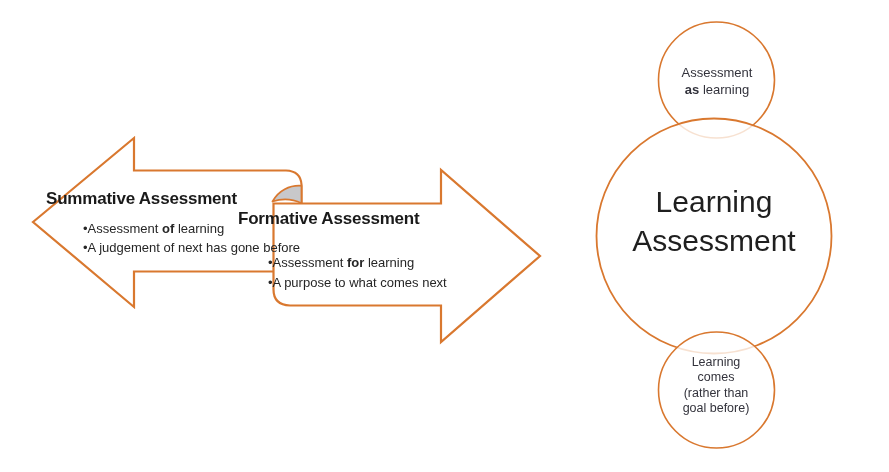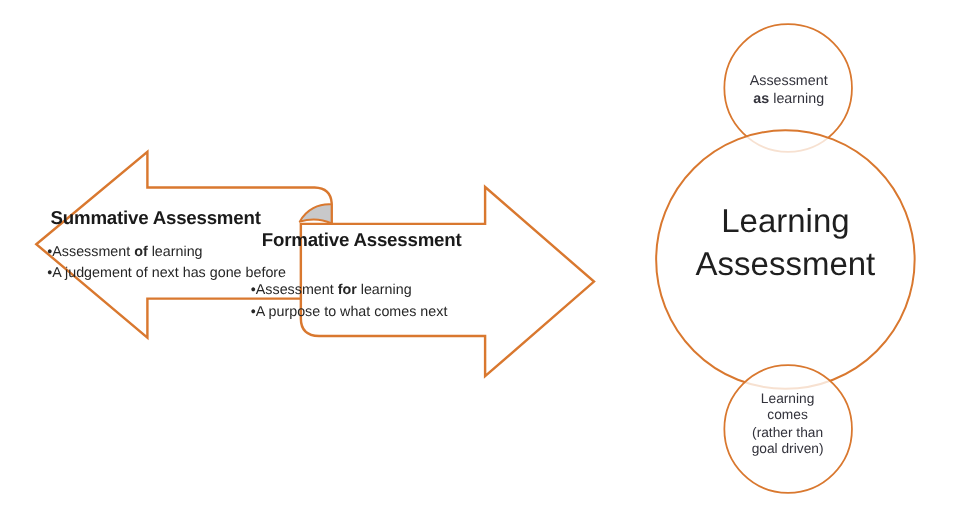--- a/index.html
+++ b/index.html
@@ -12,21 +12,21 @@
   .stage { position: relative; width: 889px; height: 472px; }
   .stage svg { position: absolute; left: 0; top: 0; }
 
   .txt { position: absolute; white-space: nowrap; }
 
   .shape-title {
     font-size: 17px; font-weight: bold; color: #1a1a1a;
     letter-spacing: -0.2px; line-height: 1.2; text-align: right;
   }
   .bullets { font-size: 13px; color: #262626; }
-  .bullets .line { white-space: nowrap; }
+  .bullets .line { white-space: nowrap; margin-left: 40px; }
   .bullets b { font-weight: bold; }
   .sum-bullets .line { line-height: 18.5px; }
   .form-bullets .line { line-height: 20px; }
 
   .circle-txt { text-align: center; color: #33333c; }
   .circle-top-txt  { left: 617px; top: 64px;  width: 200px; font-size: 13px;   line-height: 17px; }
   .circle-main-txt { left: 564px; top: 183px; width: 300px; font-size: 30px;   line-height: 38.5px; color: #1f1f1f; }
   .circle-bot-txt  { left: 616px; top: 355px; width: 200px; font-size: 12.5px; line-height: 15.3px; }
 </style>
 </head>
@@ -68,16 +68,16 @@
 
   <div class="txt circle-txt circle-main-txt">
     <div>Learning</div>
     <div>Assessment</div>
   </div>
 
   <div class="txt circle-txt circle-bot-txt">
     <div>Learning</div>
     <div>comes</div>
     <div>(rather than</div>
-    <div>goal driven)</div>
+    <div>goal before)</div>
   </div>
 
 </div>
 
 </body></html>

